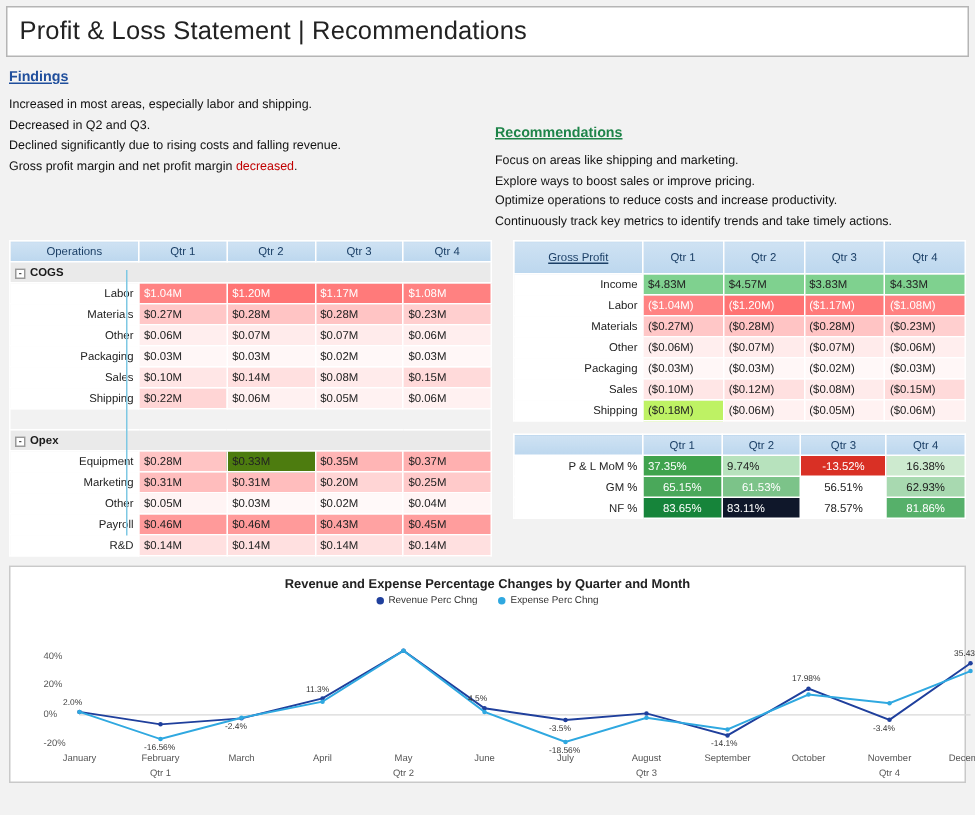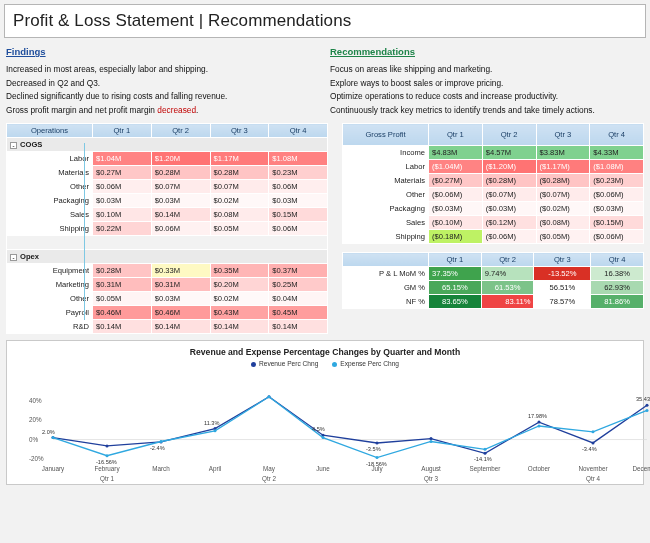--- a/index.html
+++ b/index.html
@@ -35,21 +35,21 @@
     gap: 14px;
   }
   .col { width: 310px; }
   .sec-head {
     font-size: 9.5px;
     font-weight: bold;
     text-decoration: underline;
     margin-bottom: 6px;
   }
   .findings-head { color: #1f4e9c; }
-  .recs-head { color: #1e8449; }
+  .recs-head { color: #1e8449; margin-top: 37px; }
   .bullets { font-size: 8.3px; line-height: 13.5px; color:#111; }
   .bullets .hl { color:#c00000; }
   .panel-wrap { display:flex; padding: 6px 6px 0 6px; gap: 14px; }
   .panel-left { width: 322px; }
   .panel-right { width: 302px; }
 
   table.grid { border-collapse: collapse; width: 100%; font-size: 7.6px; }
   table.grid th, table.grid td {
     border: 1px solid #ffffff;
     padding: 1px 3px;
@@ -205,21 +205,21 @@
           </tr>
           <tr class="spacer-row">
             <td colspan="5"></td>
           </tr>
           <tr>
             <td class="grp" colspan="5"><span class="tog">-</span><span>Opex</span></td>
           </tr>
           <tr>
             <td class="lbl">Equipment</td>
             <td class="num" style="background:rgb(255,196,196);color:#222">$0.28M</td>
-            <td class="num" style="background:#fef9c3;color:#222">$0.33M</td>
+            <td class="num" style="background:#4d7c0f;color:#222">$0.33M</td>
             <td class="num" style="background:rgb(255,181,181);color:#222">$0.35M</td>
             <td class="num" style="background:rgb(255,176,176);color:#222">$0.37M</td>
           </tr>
           <tr>
             <td class="lbl">Marketing</td>
             <td class="num" style="background:rgb(255,189,189);color:#222">$0.31M</td>
             <td class="num" style="background:rgb(255,189,189);color:#222">$0.31M</td>
             <td class="num" style="background:rgb(255,213,213);color:#222">$0.20M</td>
             <td class="num" style="background:rgb(255,202,202);color:#222">$0.25M</td>
           </tr>
@@ -246,21 +246,21 @@
           </tr>
         </tbody>
     </table>
     <div class="vline" style="left:78px; top:20px; height:177px;"></div>
   </div>
 
   <div class="panel-right">
     <table class="grid">
       <thead>
         <tr class="hdr">
-          <th class="first" style="height:22px;">Gross Profit</th>
+          <th class="first" style="height:22px;text-decoration:underline;">Gross Profit</th>
           <th>Qtr 1</th>
           <th>Qtr 2</th>
           <th>Qtr 3</th>
           <th>Qtr 4</th>
         </tr>
       </thead>
       <tbody id="gp-body">
           <tr>
             <td class="lbl">Income</td>
             <td class="num" style="background:#7fd18f;color:#222">$4.83M</td>
@@ -336,21 +336,21 @@
           <tr>
             <td class="lbl">GM %</td>
             <td class="num" style="background:#4aa85a;color:#fff;text-align:center">65.15%</td>
             <td class="num" style="background:#7cc389;color:#fff;text-align:center">61.53%</td>
             <td class="num" style="background:#ffffff;color:#222;text-align:center">56.51%</td>
             <td class="num" style="background:#a8d9b0;color:#222;text-align:center">62.93%</td>
           </tr>
           <tr>
             <td class="lbl">NF %</td>
             <td class="num" style="background:#16843a;color:#fff;text-align:center">83.65%</td>
-            <td class="num" style="background:#ef4444;color:#fff;text-align:right">83.11%</td>
+            <td class="num" style="background:#0f172a;color:#fff;text-align:left">83.11%</td>
             <td class="num" style="background:#ffffff;color:#222;text-align:center">78.57%</td>
             <td class="num" style="background:#56b06a;color:#fff;text-align:center">81.86%</td>
           </tr>
         </tbody>
     </table>
   </div>
 </div>
 
 <div class="chart-box">
   <div class="chart-title">Revenue and Expense Percentage Changes by Quarter and Month</div>

